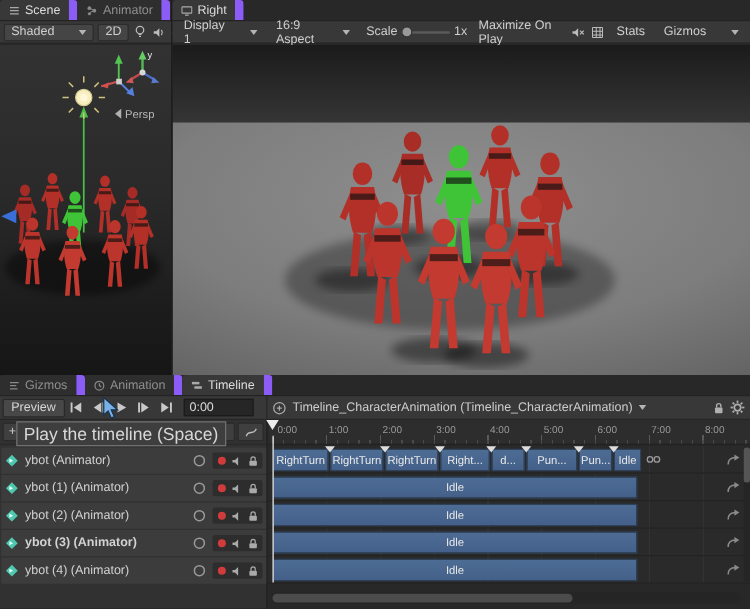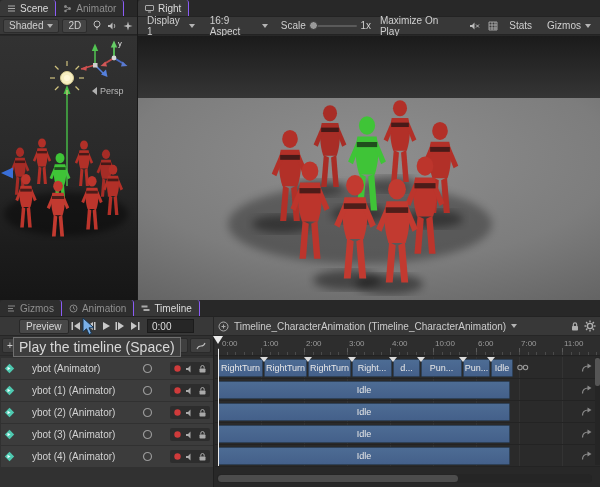--- a/index.html
+++ b/index.html
@@ -8,31 +8,31 @@
     position:relative; width:600px; height:487px; overflow:hidden;
     background:#282828; font-family:"Liberation Sans", sans-serif;
     color:#c8c8c8; font-size:10px; user-select:none;
   }
   .fillsvg { position:absolute; left:0; top:0; }
 
   
   .tabbar { position:absolute; left:0; right:0; top:0; height:17px; background:#282828;
             display:flex; align-items:flex-end; border-bottom:1px solid #232323; }
   .tab { height:16px; display:flex; align-items:center; gap:4px; padding:0 7px;
-         background:#2e2e2e; color:#8f8f8f; font-size:10px; border-right:1px solid #8b5cf6;
+         background:#2e2e2e; color:#8f8f8f; font-size:10px; border-right:7px solid #8b5cf6;
          border-top-left-radius:3px; border-top-right-radius:3px; }
   .tab.active { background:#383838; color:#dcdcdc; }
   .tabicon { width:9px; height:9px; display:inline-block; }
 
   
   .toolbar { position:absolute; left:0; right:0; top:17px; height:18px; background:#383838;
              border-bottom:1px solid #232323; display:flex; align-items:center;
              gap:3px; padding:0 3px; font-size:10px; color:#cfcfcf; }
   .dd, .tbtn { background:#454545; border:1px solid #2c2c2c; border-radius:2px;
-               height:14px; display:flex; align-items:center; gap:4px; padding:0 5px; }
+               height:14px; display:flex; align-items:center; gap:20px; padding:0 5px; }
   .caret { width:0; height:0; border-left:3px solid transparent; border-right:3px solid transparent;
            border-top:4px solid #b4b4b4; display:inline-block; }
   .iconbtn { width:16px; height:14px; background:#454545; border:1px solid #2c2c2c;
              border-radius:2px; display:flex; align-items:center; justify-content:center; }
   .flat { background:transparent; border-color:transparent; }
 
   
   .scene-panel { position:absolute; left:0; top:0; width:137px; height:300px; }
   .game-panel  { position:absolute; left:138px; top:0; width:462px; height:300px; }
   .panel-div-v { position:absolute; left:137px; top:0; width:1px; height:300px; background:#1a1a1a; }
@@ -46,21 +46,21 @@
   
   .slider { width:52px; height:2px; background:#5a5a5a; border-radius:1px; position:relative; }
   .slider .thumb { position:absolute; left:0px; top:-4px; width:9px; height:9px;
                    border-radius:50%; background:#999; border:1px solid #333; }
 
   
   .bottom { position:absolute; left:0; top:300px; width:600px; height:187px; background:#313131; }
   .tl-toolbar { position:absolute; left:0; top:17px; right:0; height:19px; background:#383838;
                 border-bottom:1px solid #262626; display:flex; align-items:center; }
   .tl-toolbar-left { width:214px; height:100%; display:flex; align-items:center;
-                     border-right:1px solid #262626; padding:0 19px; gap:1px; }
+                     border-right:1px solid #262626; padding:0 2px; gap:1px; }
   .tl-toolbar-right { flex:1; height:100%; display:flex; align-items:center; padding:0 4px; gap:4px; }
   .preview-btn { background:#484848; border:1px solid #282828; border-radius:2px; height:15px;
                  padding:0 6px; display:flex; align-items:center; color:#d6d6d6; }
   .transport { width:17px; height:15px; display:flex; align-items:center; justify-content:center;
                border-radius:2px; }
   .timecode { width:56px; height:14px; background:#262626; border:1px solid #1b1b1b;
               color:#dddddd; display:flex; align-items:center; padding:0 4px; margin-left:4px; }
   .asset-sel { display:flex; align-items:center; gap:5px; color:#cccccc; }
   .spacer { flex:1; }
 
@@ -71,21 +71,21 @@
                   align-items:center; padding:0 2px; gap:2px; border-bottom:1px solid #2a2a2a; }
   .add-btn { background:#3f3f3f; border:1px solid #2a2a2a; border-radius:2px; height:15px;
              padding:0 4px; display:flex; align-items:center; gap:3px; color:#d0d0d0; }
   .head-iconbtn { width:21px; height:15px; background:#3f3f3f; border:1px solid #2a2a2a;
                   border-radius:2px; display:flex; align-items:center; justify-content:center; }
   .tooltip { position:absolute; left:13px; top:1px; z-index:30; background:#3e3e3e;
              border:1px solid #707070; padding:1px 5px; font-size:14px; color:#d8d8d8;
              white-space:nowrap; }
 
   .track-head { position:absolute; left:1px; width:212px; height:21px; background:#3c3c3c;
-                display:flex; align-items:center; padding:0 3px; gap:17px; }
+                display:flex; align-items:center; padding:0 3px; gap:5px; }
   .track-label { flex:1; color:#d2d2d2; font-size:10px; white-space:nowrap; overflow:hidden; }
   .tr-btn-group { display:flex; align-items:center; gap:3px; background:#2d2d2d;
                   border-radius:2px; padding:1px 3px; height:13px; }
 
   .tl-right { position:absolute; left:215px; top:0; right:0; bottom:0; background:#282828; }
   .ruler { position:absolute; left:0; top:0; right:0; height:20px; background:#2d2d2d;
            border-bottom:1px solid #222; overflow:hidden; }
   .ruler::before { content:""; position:absolute; left:3px; right:0; bottom:0; height:7px;
     background-image:repeating-linear-gradient(90deg,#5a5a5a 0 1px,transparent 1px 43px); }
   .ruler::after { content:""; position:absolute; left:3px; right:0; bottom:0; height:3px;
@@ -513,21 +513,21 @@
               </svg>
             <svg width="10" height="10" viewBox="0 0 10 10">
                 <path d="M1 4h2l2.5-2.5v7L3 6H1z" fill="#aaa"></path>
               </svg>
             <svg width="9" height="10" viewBox="0 0 9 10">
                 <rect x="1.5" y="4.5" width="6" height="4" rx="0.8" fill="#aaa"></rect>
                 <path d="M2.8 4.5V3.2a1.7 1.7 0 0 1 3.4 0v1.3" fill="none" stroke="#aaa"></path>
               </svg>
           </div>
         </div>
-        <div class="track-head" style="top:88px;">
+        <div class="track-head" style="top:88px;font-weight:bold;">
           <svg width="11" height="11" viewBox="0 0 11 11">
               <polygon points="5.5,0.8 10.2,5.5 5.5,10.2 0.8,5.5" fill="#4ec9b0"></polygon>
               <path d="M3.5 3.8l3 1.7-3 1.7z" fill="#eaffff"></path>
             </svg>
           <span class="track-label">ybot (3) (Animator)</span>
           <svg width="11" height="11" viewBox="0 0 11 11">
               <circle cx="5.5" cy="5.5" r="4" fill="none" stroke="#999" stroke-width="1.2"></circle>
             </svg>
           <div class="tr-btn-group">
             <svg width="9" height="9" viewBox="0 0 9 9">
@@ -566,24 +566,24 @@
         </div>
       </div>
 
       <div class="tl-right">
         <div class="ruler">
           <span class="tick-label" style="left:7px;">0:00</span>
           <span class="tick-label" style="left:48px;">1:00</span>
           <span class="tick-label" style="left:91px;">2:00</span>
           <span class="tick-label" style="left:134px;">3:00</span>
           <span class="tick-label" style="left:177px;">4:00</span>
-          <span class="tick-label" style="left:220px;">10:00</span>
+          <span class="tick-label" style="left:220px;">5:00</span>
           <span class="tick-label" style="left:263px;">6:00</span>
           <span class="tick-label" style="left:306px;">7:00</span>
-          <span class="tick-label" style="left:349px;">11:00</span>
+          <span class="tick-label" style="left:349px;">8:00</span>
         </div>
 
         <div class="lane" style="top:21px;">
           <div class="clip" style="left:3px;width:45px;">
               <span>RightTurn</span>
             </div>
           <div class="clip" style="left:49px;width:43px;">
               <span>RightTurn</span>
             </div>
           <div class="clip" style="left:93px;width:43px;">

